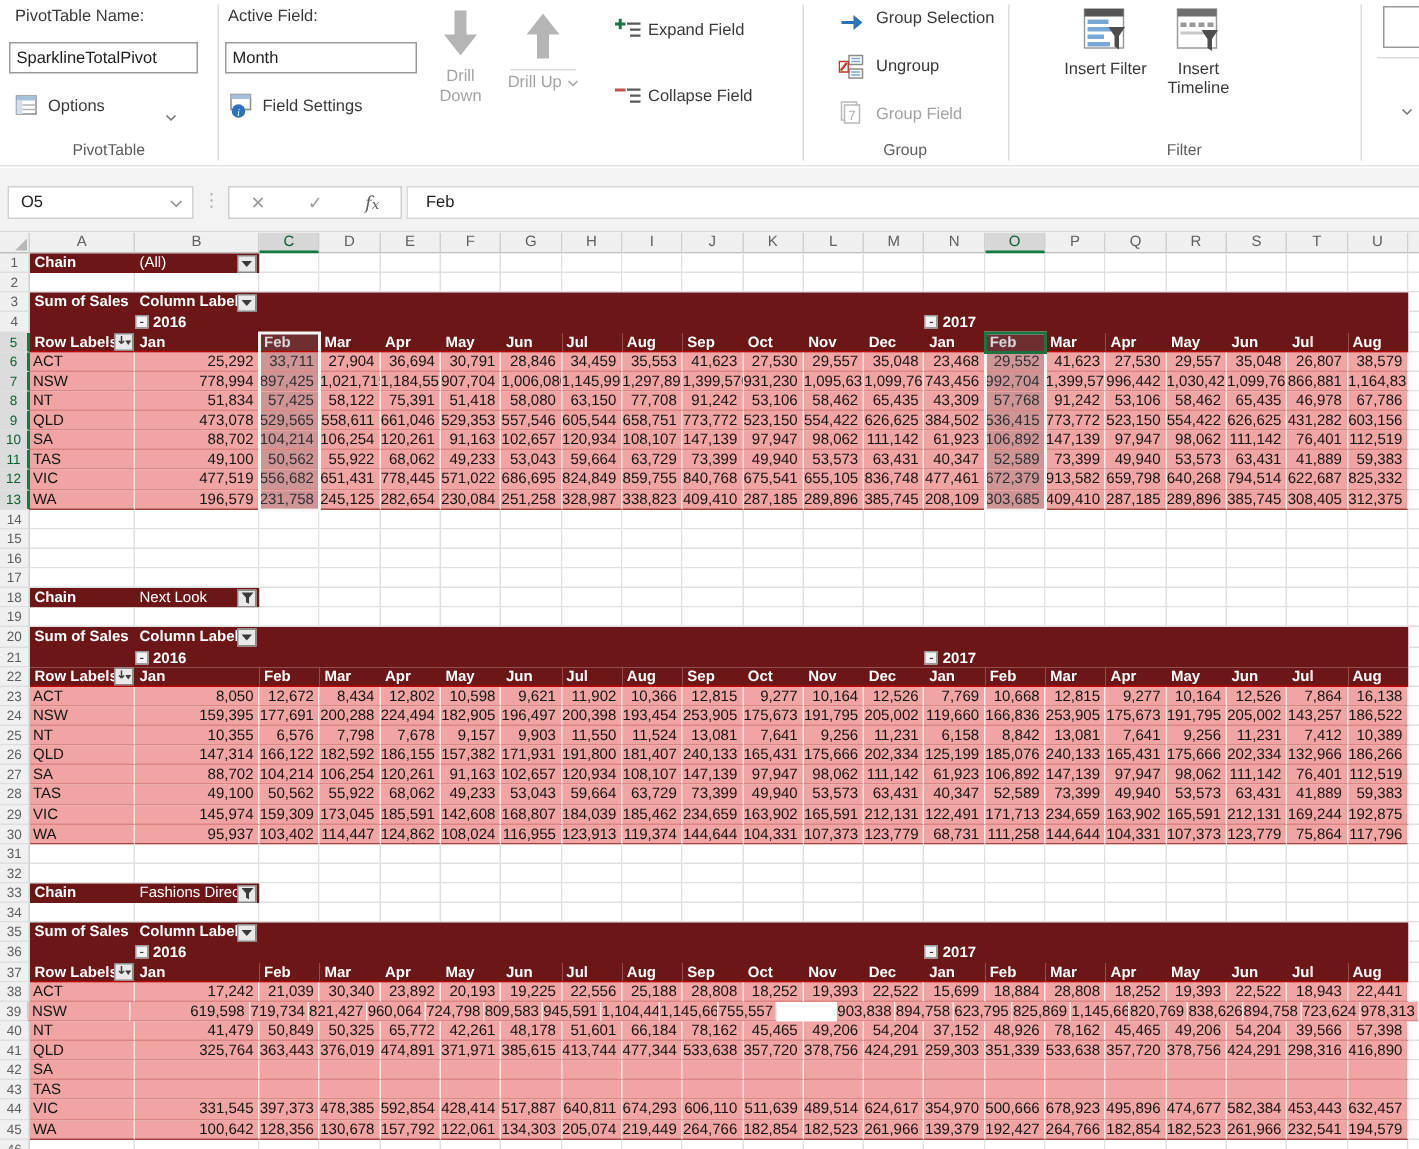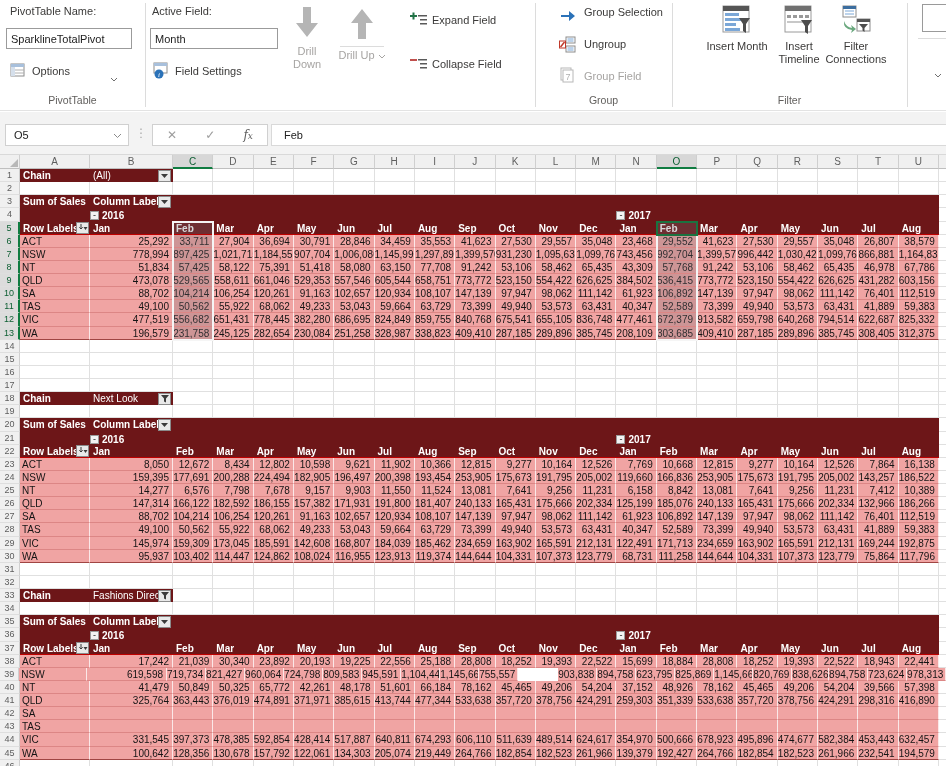--- a/index.html
+++ b/index.html
@@ -178,47 +178,34 @@
   <div class="abs" style="left:706px;top:2px;width:62px;height:86px;">
     <svg class="abs" style="left:16px;top:3px;" width="30" height="32">
         <rect x="1" y="1" width="26" height="26" fill="#fff" stroke="#9a9a9a"></rect>
         <rect x="1" y="1" width="26" height="5" fill="#555"></rect>
         <rect x="3" y="8" width="14" height="3" fill="#7ba7d7"></rect>
         <rect x="3" y="13" width="18" height="3" fill="#7ba7d7"></rect>
         <rect x="3" y="18" width="11" height="3" fill="#7ba7d7"></rect>
         <rect x="3" y="23" width="15" height="3" fill="#7ba7d7"></rect>
         <path d="M17 13 h11 l-4 6 v9 l-3 -2 v-7 z" fill="#4d4d4d"></path>
       </svg>
-    <div class="bigbtn-label" style="left:0;top:38px;width:62px;">Insert Month</div>
+    <div class="bigbtn-label" style="left:0;top:38px;width:62px;">Insert Filter</div>
   </div>
   <div class="abs" style="left:768px;top:2px;width:62px;height:86px;">
     <svg class="abs" style="left:16px;top:3px;" width="30" height="32">
         <rect x="1" y="1" width="26" height="26" fill="#fff" stroke="#9a9a9a"></rect>
         <rect x="1" y="1" width="26" height="5" fill="#707070"></rect>
         <rect x="3" y="10" width="4" height="3" fill="#9a9a9a"></rect>
         <rect x="9" y="10" width="4" height="3" fill="#9a9a9a"></rect>
         <rect x="15" y="10" width="4" height="3" fill="#9a9a9a"></rect>
         <rect x="21" y="10" width="4" height="3" fill="#9a9a9a"></rect>
         <rect x="3" y="16" width="22" height="2" fill="#c8c8c8"></rect>
         <path d="M17 15 h11 l-4 6 v8 l-3 -2 v-6 z" fill="#4d4d4d"></path>
       </svg>
     <div class="bigbtn-label" style="left:0;top:38px;width:62px;">Insert Timeline</div>
-  </div>
-  <div class="abs" style="left:818px;top:2px;width:76px;height:86px;">
-    <svg class="abs" style="left:23px;top:3px;" width="30" height="32">
-        <rect x="2" y="1" width="13" height="11" fill="#fff" stroke="#8c8c8c"></rect>
-        <rect x="2" y="1" width="13" height="3" fill="#3c6e9f"></rect>
-        <line x1="4" y1="6" x2="13" y2="6" stroke="#7ba7d7"></line>
-        <line x1="4" y1="9" x2="13" y2="9" stroke="#7ba7d7"></line>
-        <path d="M3 16 q2 6 8 7 l-1 -3 l5 4 -5 4 1 -3 q-9 -1 -8 -9 z" fill="#6aa87e"></path>
-        <rect x="16" y="14" width="13" height="12" fill="#fff" stroke="#8c8c8c"></rect>
-        <rect x="16" y="14" width="13" height="3" fill="#555"></rect>
-        <path d="M18 19 h9 l-3.5 4 v4 l-2 -1.5 v-2.5 z" fill="#4d4d4d"></path>
-      </svg>
-    <div class="bigbtn-label" style="left:0;top:38px;width:76px;">Filter Connections</div>
   </div>
   <div class="gname" style="left:672px;width:235px;">Filter</div>
   <div class="vsep" style="left:907px;"></div>
 
   <div class="abs" style="left:922px;top:4px;width:30px;height:28px;background:#fff;border:1px solid #9a9a9a;"></div>
   <div class="abs" style="left:918px;top:38px;width:40px;height:1px;background:#dcdcdc;"></div>
   <div class="abs btnlabel" style="left:968px;top:46px;">Refr</div>
   <div class="abs" style="left:934px;top:64px;">
     <svg width="8" height="5">
         <polyline points="1,1 4,4 7,1" fill="none" stroke="#707070"></polyline>
@@ -530,21 +517,21 @@
       <div class="cell pink num" style="width: 40.316px;">59,383</div>
       <div class="cell sliver-cell"></div>
     </div>
     <div class="row">
       <div class="gut selrow">12</div>
       <div class="cell pink statecell" style="width: 70px;">VIC</div>
       <div class="cell pink num" style="width: 83px;">477,519</div>
       <div class="cell pink num sel" style="width: 40.316px;">556,682</div>
       <div class="cell pink num" style="width: 40.316px;">651,431</div>
       <div class="cell pink num" style="width: 40.316px;">778,445</div>
-      <div class="cell pink num" style="width: 40.316px;">382,280</div>
+      <div class="cell pink num" style="width: 40.316px;">571,022</div>
       <div class="cell pink num" style="width: 40.316px;">686,695</div>
       <div class="cell pink num" style="width: 40.316px;">824,849</div>
       <div class="cell pink num" style="width: 40.316px;">859,755</div>
       <div class="cell pink num" style="width: 40.316px;">840,768</div>
       <div class="cell pink num" style="width: 40.316px;">675,541</div>
       <div class="cell pink num" style="width: 40.316px;">655,105</div>
       <div class="cell pink num" style="width: 40.316px;">836,748</div>
       <div class="cell pink num" style="width: 40.316px;">477,461</div>
       <div class="cell pink num sel" style="width: 40.316px;">672,379</div>
       <div class="cell pink num" style="width: 40.316px;">913,582</div>
@@ -834,21 +821,21 @@
       <div class="cell pink num" style="width: 40.316px;">175,673</div>
       <div class="cell pink num" style="width: 40.316px;">191,795</div>
       <div class="cell pink num" style="width: 40.316px;">205,002</div>
       <div class="cell pink num" style="width: 40.316px;">143,257</div>
       <div class="cell pink num" style="width: 40.316px;">186,522</div>
       <div class="cell sliver-cell"></div>
     </div>
     <div class="row">
       <div class="gut">25</div>
       <div class="cell pink statecell" style="width: 70px;">NT</div>
-      <div class="cell pink num" style="width: 83px;">14,277</div>
+      <div class="cell pink num" style="width: 83px;">10,355</div>
       <div class="cell pink num" style="width: 40.316px;">6,576</div>
       <div class="cell pink num" style="width: 40.316px;">7,798</div>
       <div class="cell pink num" style="width: 40.316px;">7,678</div>
       <div class="cell pink num" style="width: 40.316px;">9,157</div>
       <div class="cell pink num" style="width: 40.316px;">9,903</div>
       <div class="cell pink num" style="width: 40.316px;">11,550</div>
       <div class="cell pink num" style="width: 40.316px;">11,524</div>
       <div class="cell pink num" style="width: 40.316px;">13,081</div>
       <div class="cell pink num" style="width: 40.316px;">7,641</div>
       <div class="cell pink num" style="width: 40.316px;">9,256</div>

